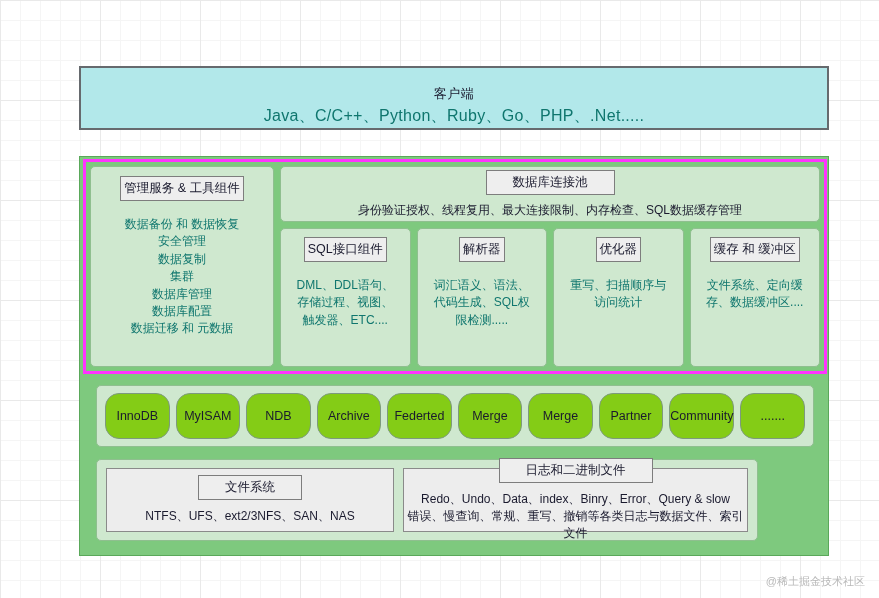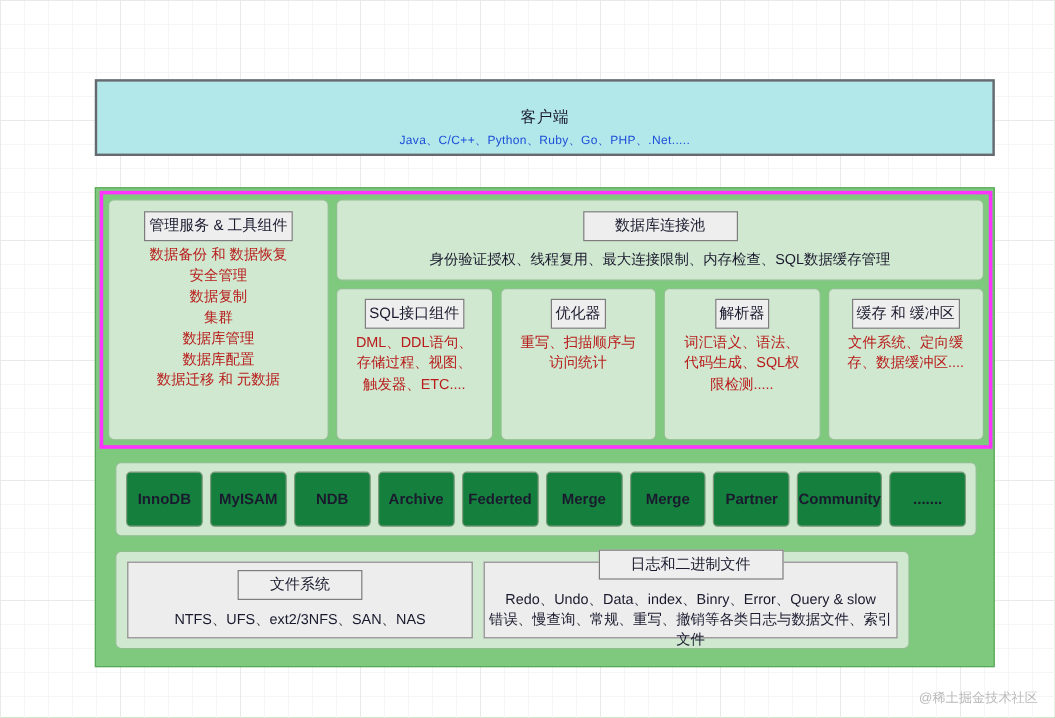--- a/index.html
+++ b/index.html
@@ -34,22 +34,22 @@
     justify-content: center;
     gap: 3px;
   }
   .client-title {
     font-size: 13px;
     color: #1a1a2e;
     letter-spacing: 0.5px;
     margin-top: 16px;
   }
   .client-sub {
-    font-size: 10px;
-    color: #1d4ed8;
+    font-size: 16px;
+    color: #0f766e;
     letter-spacing: 0.3px;
   }
 
   
   .server-box {
     position: absolute;
     left: 79px;
     top: 156px;
     width: 750px;
     height: 400px;
@@ -83,21 +83,21 @@
   }
 
   .right-col {
     flex: 1;
     display: flex;
     flex-direction: column;
     gap: 6px;
   }
 
   .conn-panel {
-    height: 68px;
+    height: 56px;
     background: #cfe8cf;
     border: 1px solid #8fbf8f;
     border-radius: 5px;
     display: flex;
     flex-direction: column;
     align-items: center;
     justify-content: center;
     gap: 7px;
   }
 
@@ -126,23 +126,23 @@
     color: #1a1a2e;
     text-align: center;
     padding: 3px 3px;
     white-space: nowrap;
   }
   .hdr-wide { padding: 3px 26px; }
 
   .body-text {
     font-size: 12px;
     line-height: 1.45;
-    color: #b91c1c;
+    color: #0f766e;
     text-align: center;
-    margin-top: 3px;
+    margin-top: 15px;
     white-space: pre-line;
   }
   .conn-sub {
     font-size: 12px;
     color: #1a1a2e;
     text-align: left;
   }
 
   
   .engine-strip {
@@ -155,29 +155,28 @@
     border: 1px solid #8fbf8f;
     border-radius: 5px;
     display: flex;
     align-items: center;
     gap: 6px;
     padding: 0 8px;
   }
   .engine {
     flex: 1;
     height: 46px;
-    background: #15803d;
+    background: #84cc16;
     border: 1px solid #7d9a7d;
-    border-radius: 4px;
+    border-radius: 14px;
     display: flex;
     align-items: center;
     justify-content: center;
     font-size: 12.5px;
     color: #1a1a2e;
-    font-weight: bold;
   }
 
   
   .file-strip {
     position: absolute;
     left: 16px;
     top: 302px;
     width: 662px;
     height: 82px;
     background: #cfe8cf;
@@ -250,30 +249,30 @@
       <div class="sql-row">
 
         <div class="sql-cell">
           <div class="hdr">SQL接口组件</div>
           <div class="body-text">DML、DDL语句、
 存储过程、视图、
 触发器、ETC....</div>
         </div>
 
         <div class="sql-cell">
-          <div class="hdr">优化器</div>
-          <div class="body-text">重写、扫描顺序与
-访问统计</div>
-        </div>
-
-        <div class="sql-cell">
           <div class="hdr">解析器</div>
           <div class="body-text">词汇语义、语法、
 代码生成、SQL权
 限检测.....</div>
+        </div>
+
+        <div class="sql-cell">
+          <div class="hdr">优化器</div>
+          <div class="body-text">重写、扫描顺序与
+访问统计</div>
         </div>
 
         <div class="sql-cell">
           <div class="hdr">缓存 和 缓冲区</div>
           <div class="body-text">文件系统、定向缓
 存、数据缓冲区....</div>
         </div>
 
       </div>
     </div>

